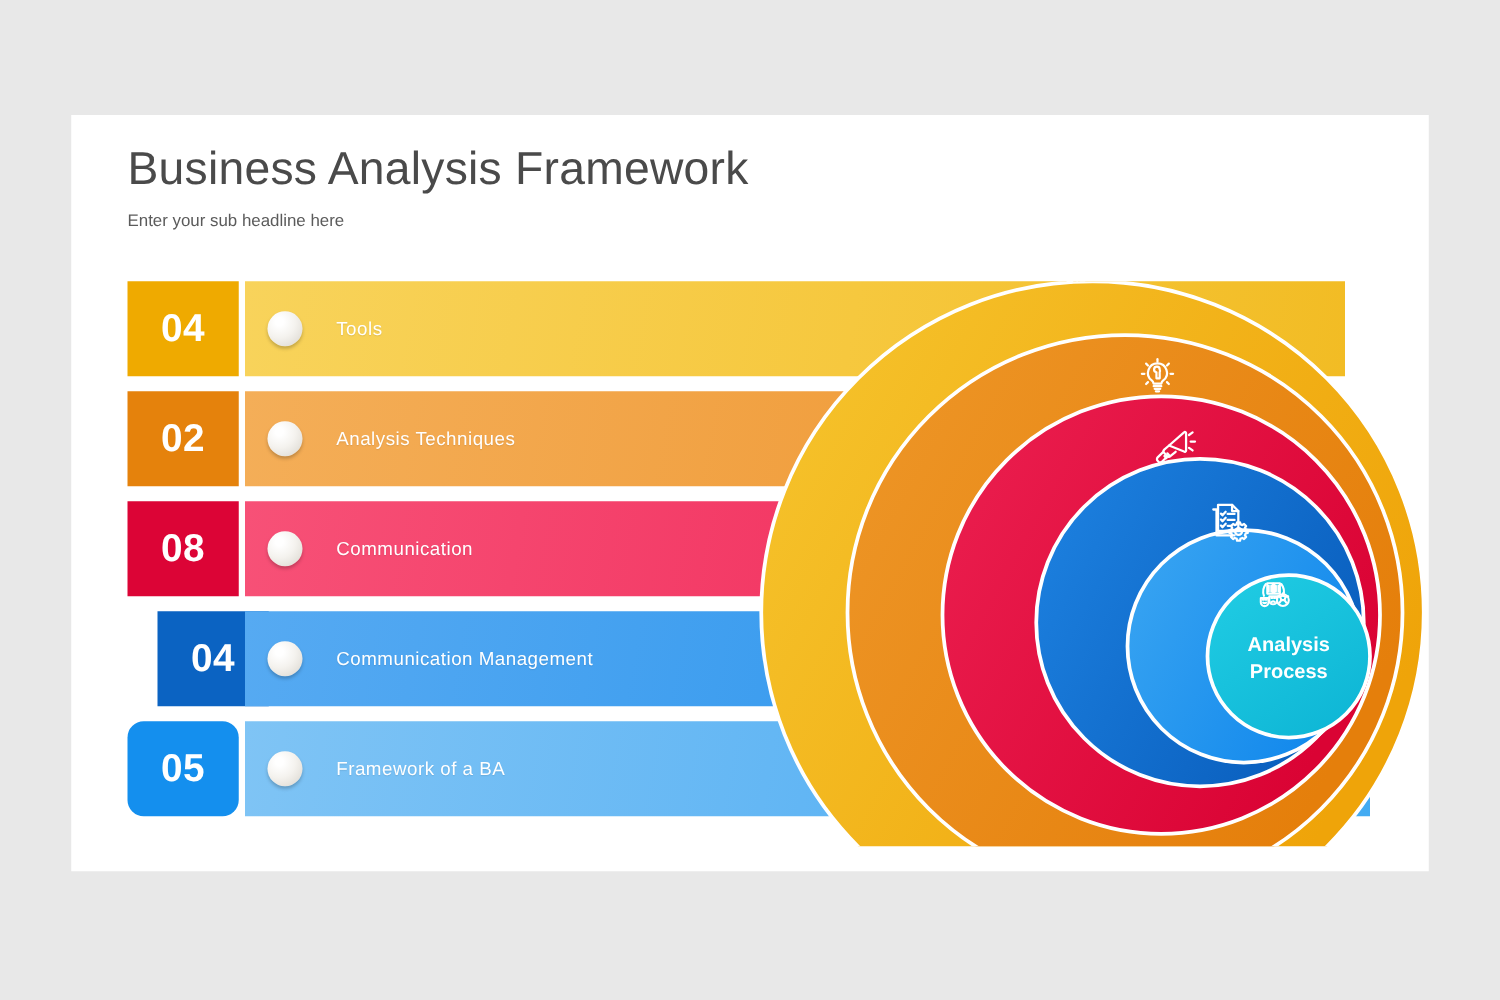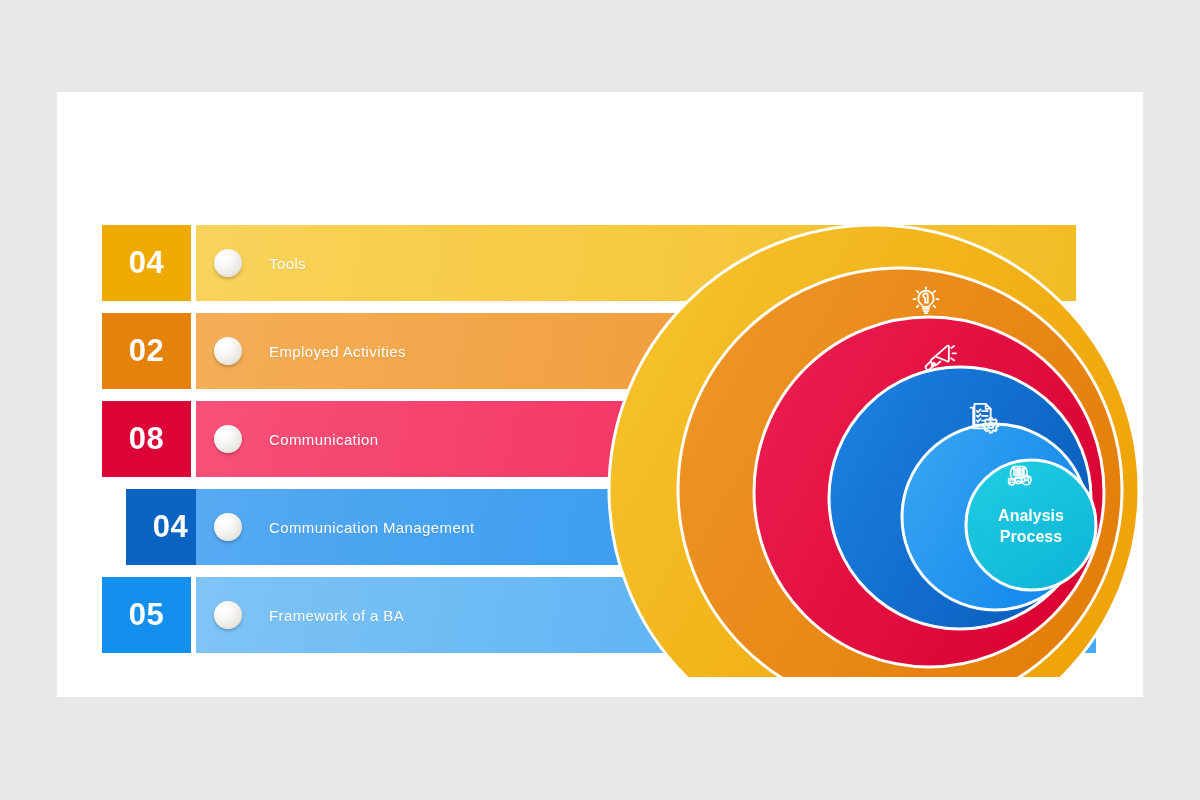--- a/index.html
+++ b/index.html
@@ -116,40 +116,44 @@
     font-size: 16px;
     font-weight: bold;
     fill: #ffffff;
   }
 </style>
 </head>
 <body>
 
 <div class="slide">
 
+  <div class="header">
+    <div class="page-title">Business Analysis Framework</div>
+    <div class="page-subtitle">Enter your sub headline here</div>
+  </div>
 
   <div class="rows">
 
     <div class="row" style="top:0px;">
       <div class="badge" style="background:#EFAA00;">
         <span class="badge-num">04</span>
       </div>
       <div class="bar" style="width:880px;background:linear-gradient(100deg,#F8D35B 0%,#F6C83E 55%,#F2BC24 100%);">
         <span class="bullet"></span>
         <span class="bar-label">Tools</span>
       </div>
     </div>
 
     <div class="row" style="top:88px;">
       <div class="badge" style="background:#E5820C;">
         <span class="badge-num">02</span>
       </div>
       <div class="bar" style="width:850px;background:linear-gradient(100deg,#F4AE58 0%,#F1A040 55%,#ED9128 100%);">
         <span class="bullet"></span>
-        <span class="bar-label">Employed Activities</span>
+        <span class="bar-label">Analysis Techniques</span>
       </div>
     </div>
 
     <div class="row" style="top:176px;">
       <div class="badge" style="background:#DC0436;">
         <span class="badge-num">08</span>
       </div>
       <div class="bar" style="width:880px;background:linear-gradient(100deg,#F75177 0%,#F33965 50%,#EC1F4C 100%);">
         <span class="bullet"></span>
         <span class="bar-label">Communication</span>
@@ -160,21 +164,21 @@
       <div class="badge" style="background:#0B63C2;margin-left:24px;">
         <span class="badge-num">04</span>
       </div>
       <div class="bar" style="width:900px;background:linear-gradient(100deg,#56AAF2 0%,#3C9DEF 50%,#2289E9 100%);">
         <span class="bullet"></span>
         <span class="bar-label">Communication  Management</span>
       </div>
     </div>
 
     <div class="row" style="top:352px;">
-      <div class="badge" style="background:#148FEE;">
+      <div class="badge" style="background:#148FEE;border-radius:13px;">
         <span class="badge-num">05</span>
       </div>
       <div class="bar" style="width:900px;background:linear-gradient(100deg,#7FC4F5 0%,#62B6F4 50%,#43ABF2 100%);">
         <span class="bullet"></span>
         <span class="bar-label">Framework of a BA</span>
       </div>
     </div>
 
   </div>
 

